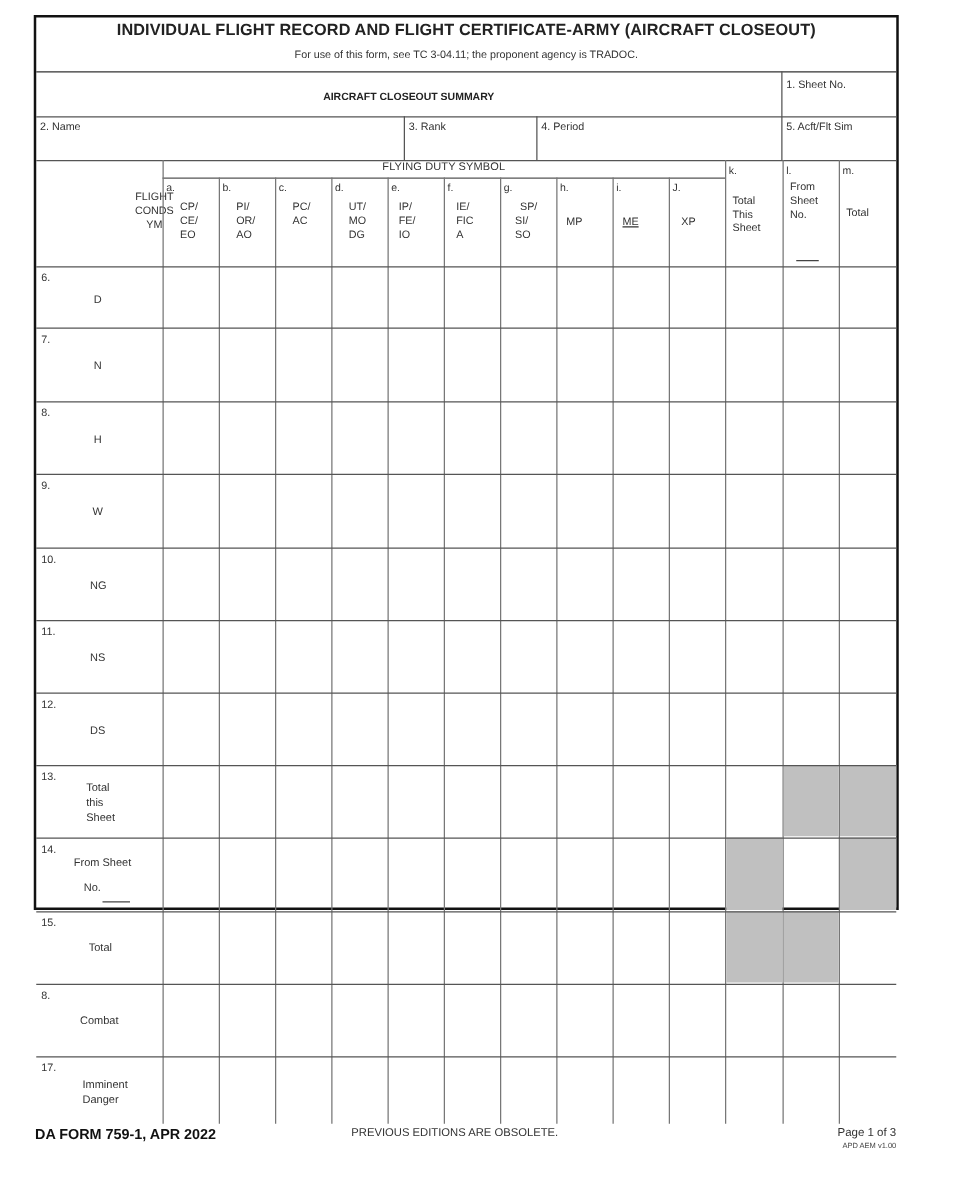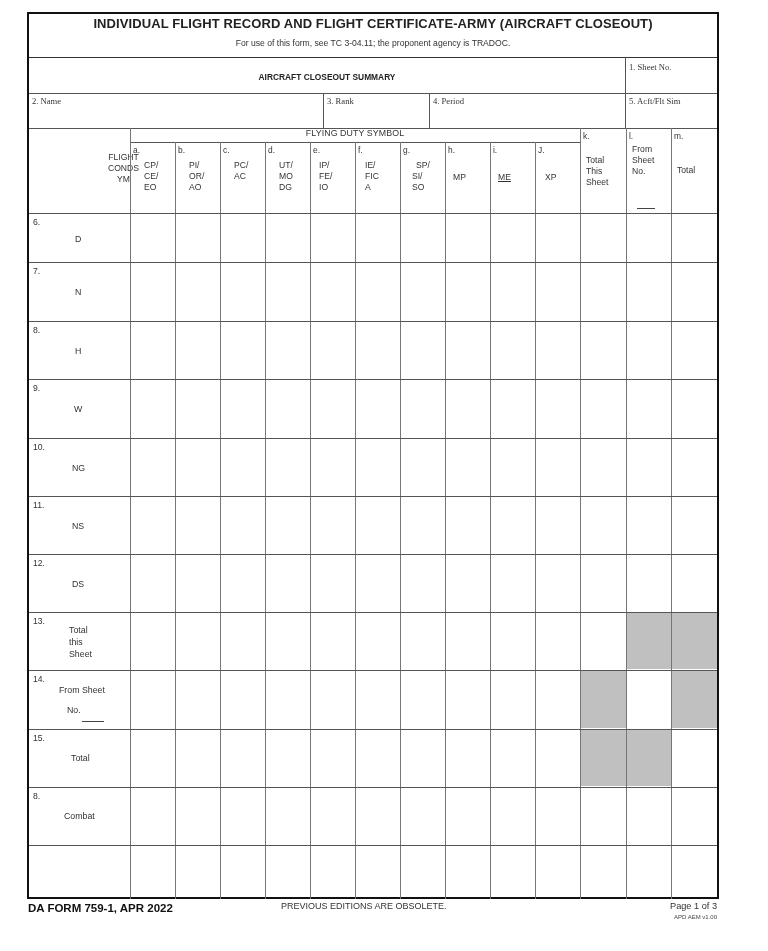--- a/index.html
+++ b/index.html
@@ -1,33 +1,33 @@
 <!DOCTYPE html>
 <html><head>
 <meta charset="utf-8">
 <style>
   * { box-sizing: border-box; margin: 0; padding: 0; }
   html, body { width: 768px; height: 951px; background: #ffffff; overflow: hidden; }
   body { position: relative; font-family: "Liberation Sans", sans-serif; color: #222; }
 
   .form {
-    position: absolute; left: 27px; top: 12px; width: 692px; height: 887px;
+    position: absolute; left: 27px; top: 12px; width: 692px; height: 716px;
     border: 2px solid #111;
   }
   .abs { position: absolute; }
   .hline { position: absolute; height: 0; border-top: 1px solid #555; }
   .vline { position: absolute; width: 0; border-left: 1px solid #777; }
 
   .title { position: absolute; left: 0; top: 2px; width: 688px; text-align: center;
            font-weight: bold; font-size: 13px; letter-spacing: 0.1px; color: #222; }
   .subtitle { position: absolute; left: 0; top: 24px; width: 688px; text-align: center;
               font-size: 8.6px; color: #333; }
   .summary { position: absolute; left: 0; top: 58px; width: 596px; text-align: center;
              font-weight: bold; font-size: 8.4px; color: #222; }
-  .lbl { position: absolute; font-size: 8.6px; color: #333; white-space: nowrap; font-family: Liberation Serif, serif; }
+  .lbl { position: absolute; font-size: 8.6px; color: #333; white-space: nowrap; }
 
   .fds-label { position: absolute; left: 101px; top: 114px; width: 450px; text-align: center;
                font-size: 8.8px; color: #333; letter-spacing: 0.1px; }
 
   .colhead { position: absolute; font-size: 8.4px; color: #333; }
   .colhead .letter { position: absolute; left: 3px; top: 2px; font-size: 8.4px; }
   .colhead .sym { position: absolute; text-align: left; line-height: 11px; font-size: 8.6px; }
 
   .flight-conds { position: absolute; left: 0; top: 138px; width: 101px; text-align: center;
                   font-size: 8.6px; line-height: 11px; color: #333; margin-left: 44px; }
@@ -255,20 +255,27 @@
     <div class="blank-line" style="left:53px;top:51px;width:22px;"></div>
   </div>
   <div class="rowlabel" style="top:715px;height:58px;">
     <span class="num">15.</span>
     <span class="txt" style="left:42px;top:23px;">Total</span>
   </div>
   <div class="rowlabel" style="top:773px;height:58px;">
     <span class="num">8.</span>
     <span class="txt" style="left:35px;top:23px;">Combat</span>
   </div>
+  <div class="rowlabel" style="top:831px;height:54px;">
+    <span class="num">17.</span>
+    <div class="txt" style="left:37px;top:16px;">
+      <div>Imminent</div>
+      <div>Danger</div>
+    </div>
+  </div>
 
   <div class="abs" style="left:102px;top:200px;width:586px;height:685px;"></div>
 </div>
 
 <div class="footer-left">DA FORM 759-1, APR 2022</div>
 <div class="footer-mid">PREVIOUS EDITIONS ARE OBSOLETE.</div>
 <div class="footer-right">Page 1 of 3</div>
 <div class="footer-ver">APD AEM v1.00</div>
 
 </body></html>

